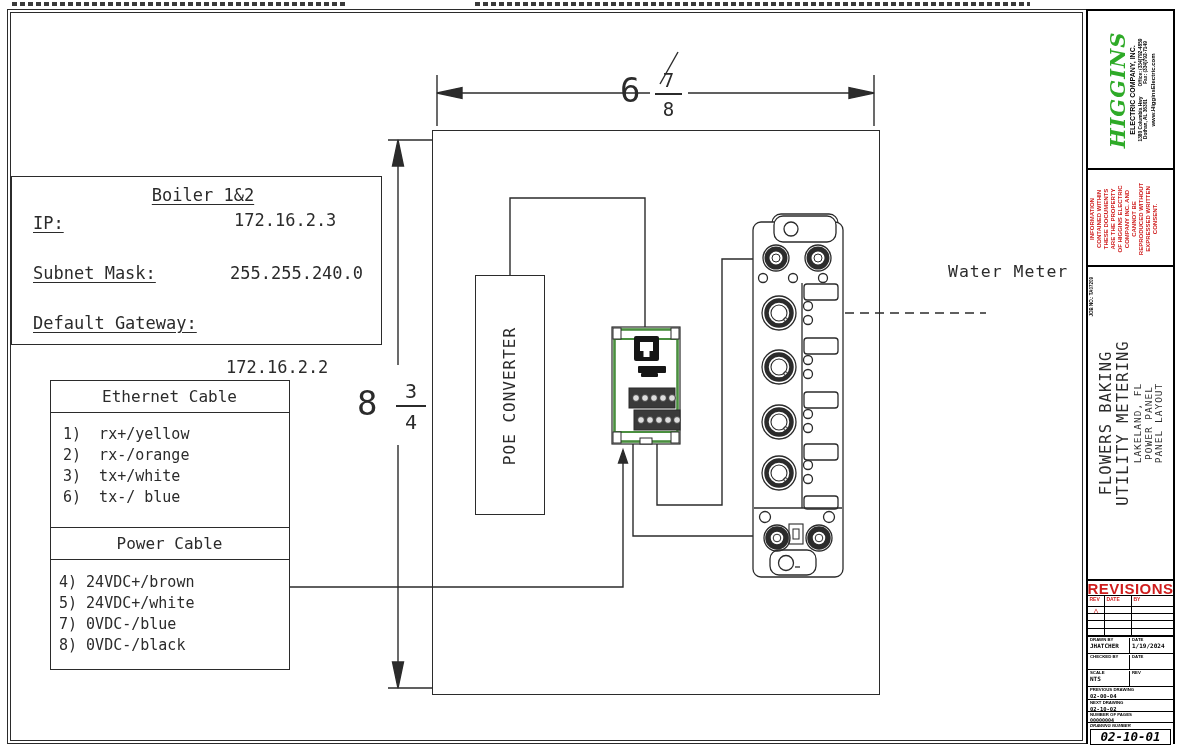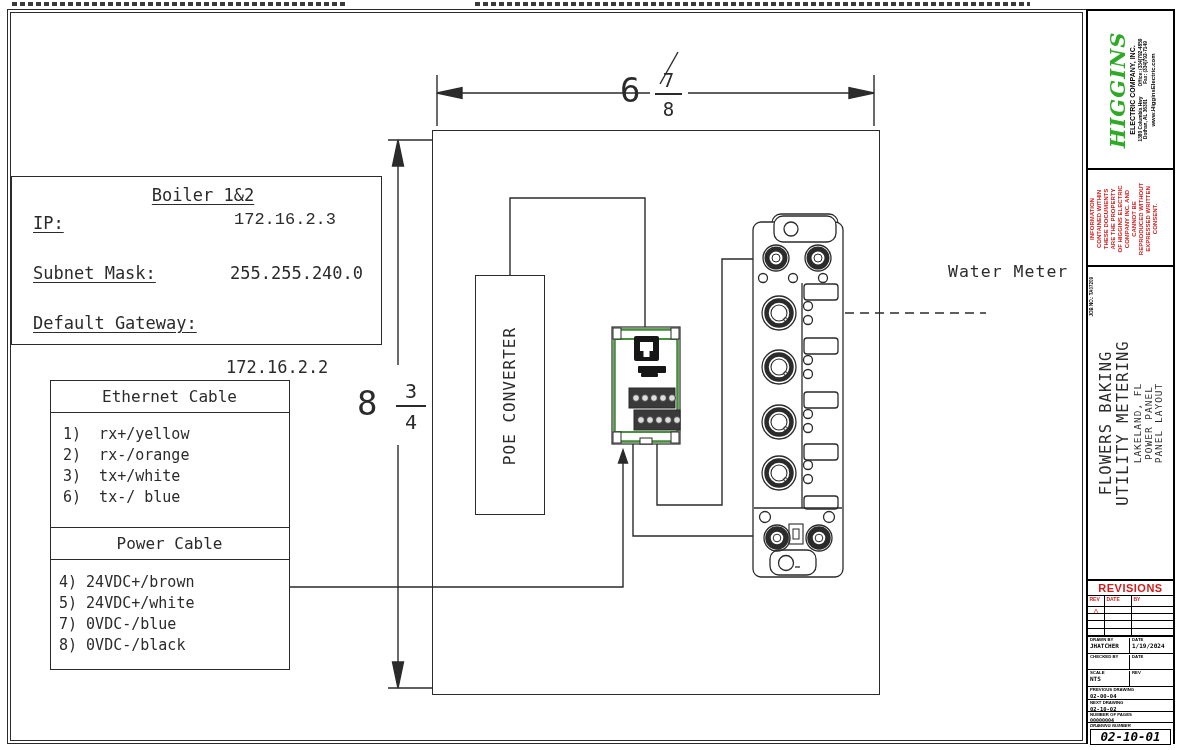--- a/index.html
+++ b/index.html
@@ -38,21 +38,21 @@
 
   <div class="micro" style="left:12px;width:335px;"></div>
   <div class="micro" style="left:475px;width:555px;"></div>
 
   <div class="abs" style="left:7px;top:9px;width:1167px;height:735px;border:1.5px solid #2b2b2b;box-sizing:border-box;"></div>
   <div class="abs" style="left:10px;top:12px;width:1073px;height:729px;border:1px solid #2b2b2b;box-sizing:border-box;"></div>
 
   <div class="box" style="left:11px;top:176px;width:371px;height:169px;font-size:17px;">
     <div class="abs u" style="left:0;right:0;top:8px;text-align:center;">Boiler 1&amp;2</div>
     <div class="abs u" style="left:8px;top:36px;">IP:</div>
-    <div class="abs" style="left:222px;top:33px;font-family:Liberation Mono, monospace;">172.16.2.3</div>
+    <div class="abs" style="left:222px;top:33px;">172.16.2.3</div>
     <div class="abs u" style="left:8px;top:86px;">Subnet Mask:</div>
     <div class="abs" style="left:218px;top:86px;">255.255.240.0</div>
     <div class="abs u" style="left:8px;top:136px;">Default Gateway:</div>
     <div class="abs" style="left:214px;top:136px;margin-top:44px;">172.16.2.2</div>
   </div>
 
   <div class="box" style="left:50px;top:380px;width:240px;height:290px;font-size:15px;">
     <div class="abs" style="left:-1.5px;top:-1.5px;width:240px;height:33px;border:1.5px solid #2b2b2b;box-sizing:border-box;display:flex;align-items:center;justify-content:center;font-size:16px;">
       <span>Ethernet Cable</span>
     </div>
@@ -271,21 +271,21 @@
 
   <div class="rot" style="left:980.5px;top:382px;width:300px;height:82px;display:flex;flex-direction:column;align-items:center;justify-content:center;line-height:1.08;">
     <div style="font-size:15.5px;letter-spacing:1px;">FLOWERS BAKING</div>
     <div style="font-size:15.5px;letter-spacing:1px;">UTILITY METERING</div>
     <div style="font-size:9.5px;letter-spacing:1px;margin-top:2px;">LAKELAND, FL</div>
     <div style="font-size:9.5px;letter-spacing:1px;">POWER PANEL</div>
     <div style="font-size:9.5px;letter-spacing:1px;">PANEL LAYOUT</div>
   </div>
 
   <div class="abs" style="left:1088px;top:579px;width:85px;height:17px;border-top:2px solid #000;border-bottom:1.5px solid #000;box-sizing:border-box;display:flex;align-items:center;justify-content:center;">
-    <span style="font-family:'Liberation Sans',sans-serif;font-size:11px;font-weight:bold;color:#cf1d1d;letter-spacing:0.5px;">REVISIONS</span>
+    <span style="font-family:'Liberation Sans',sans-serif;font-size:15px;font-weight:bold;color:#cf1d1d;letter-spacing:0.5px;">REVISIONS</span>
   </div>
   <div class="revtable" style="left:1088px;top:596px;width:85px;height:40px;">
     <div class="rc">REV</div>
     <div class="rc">DATE</div>
     <div class="rc last">BY</div>
     <div class="rc" style="font-size:6.5px;line-height:7px;text-align:center;padding-left:0;">△</div>
     <div class="rc"></div>
       <div class="rc last"></div>
     <div class="rc"></div>
       <div class="rc"></div>

